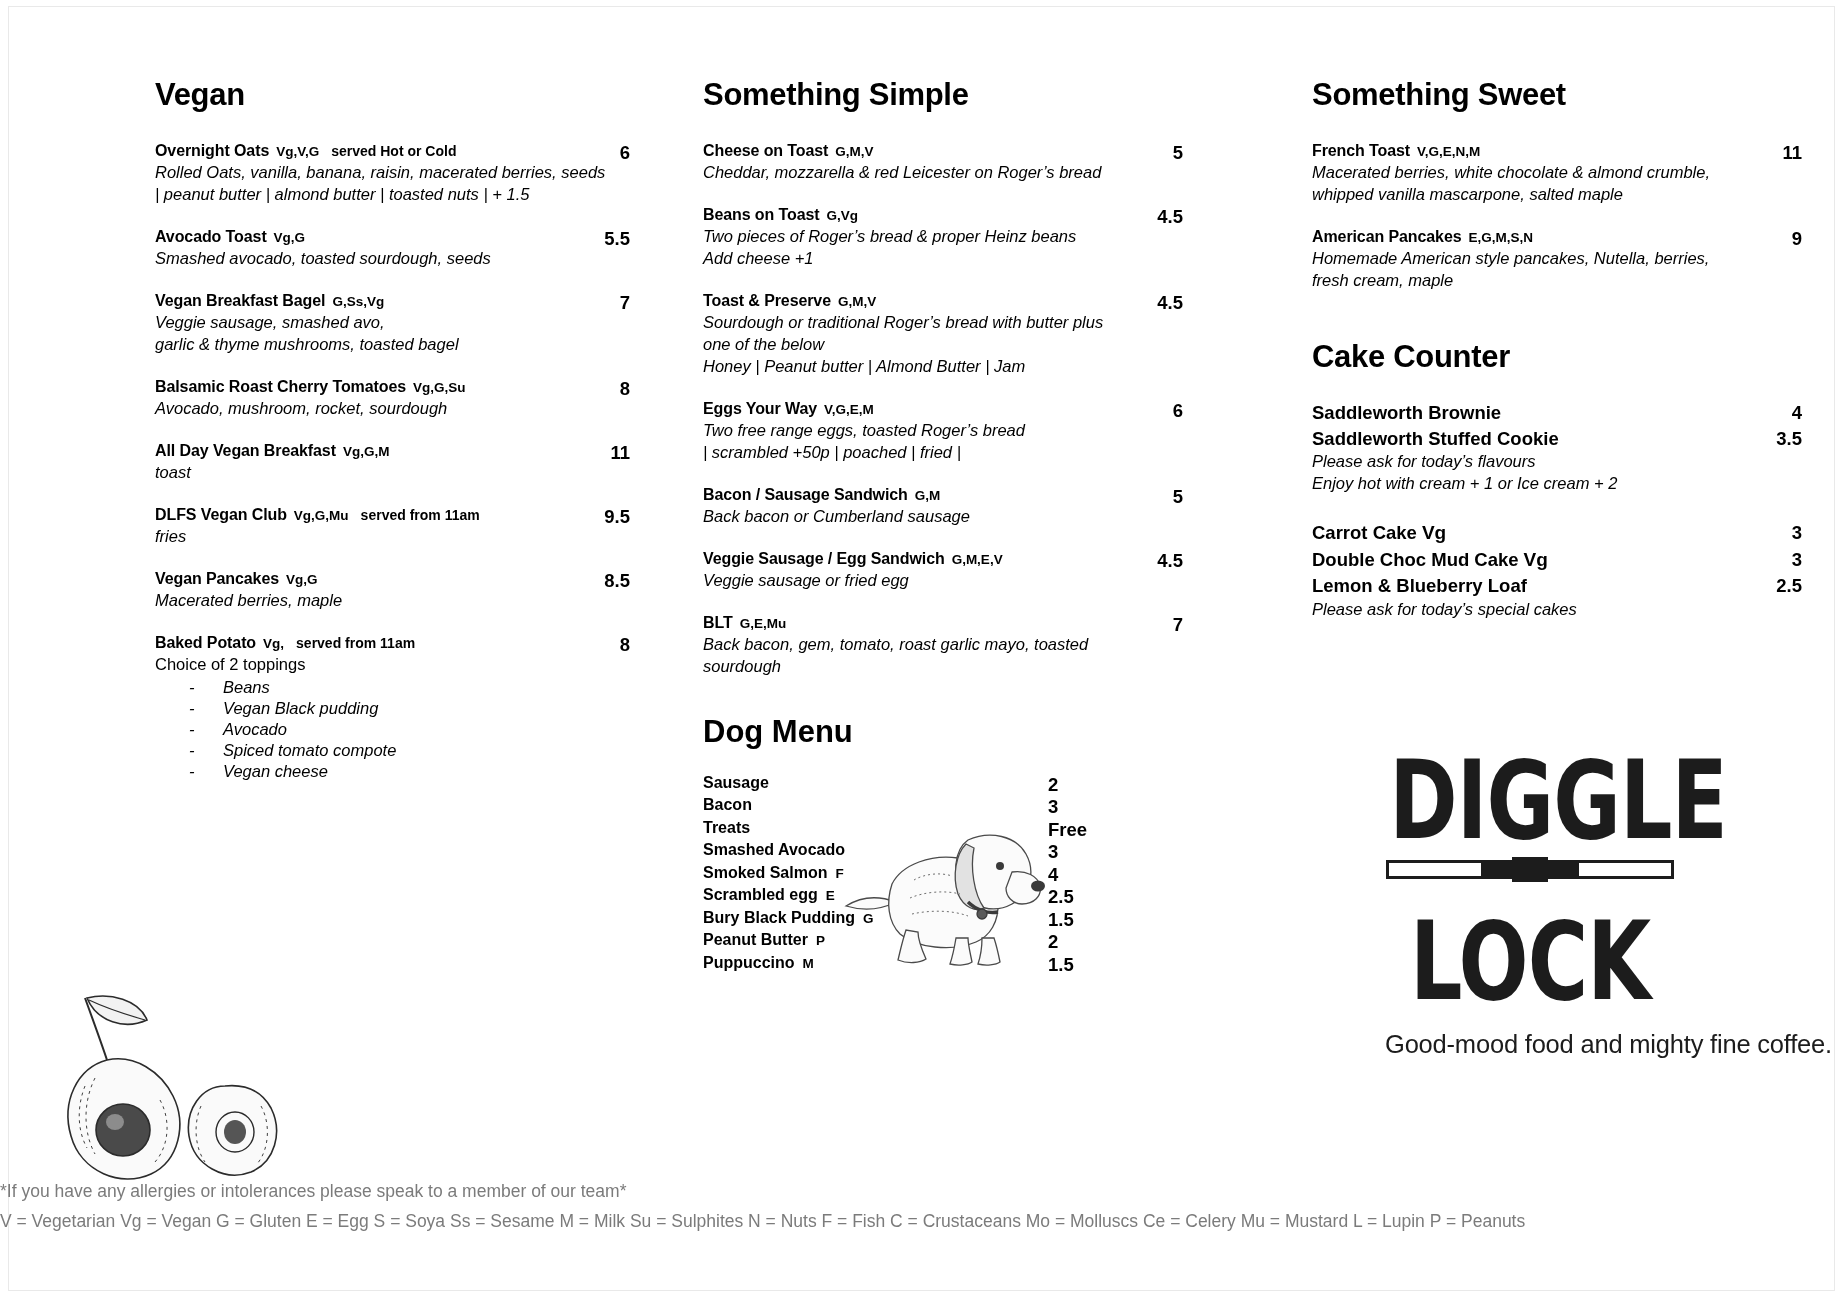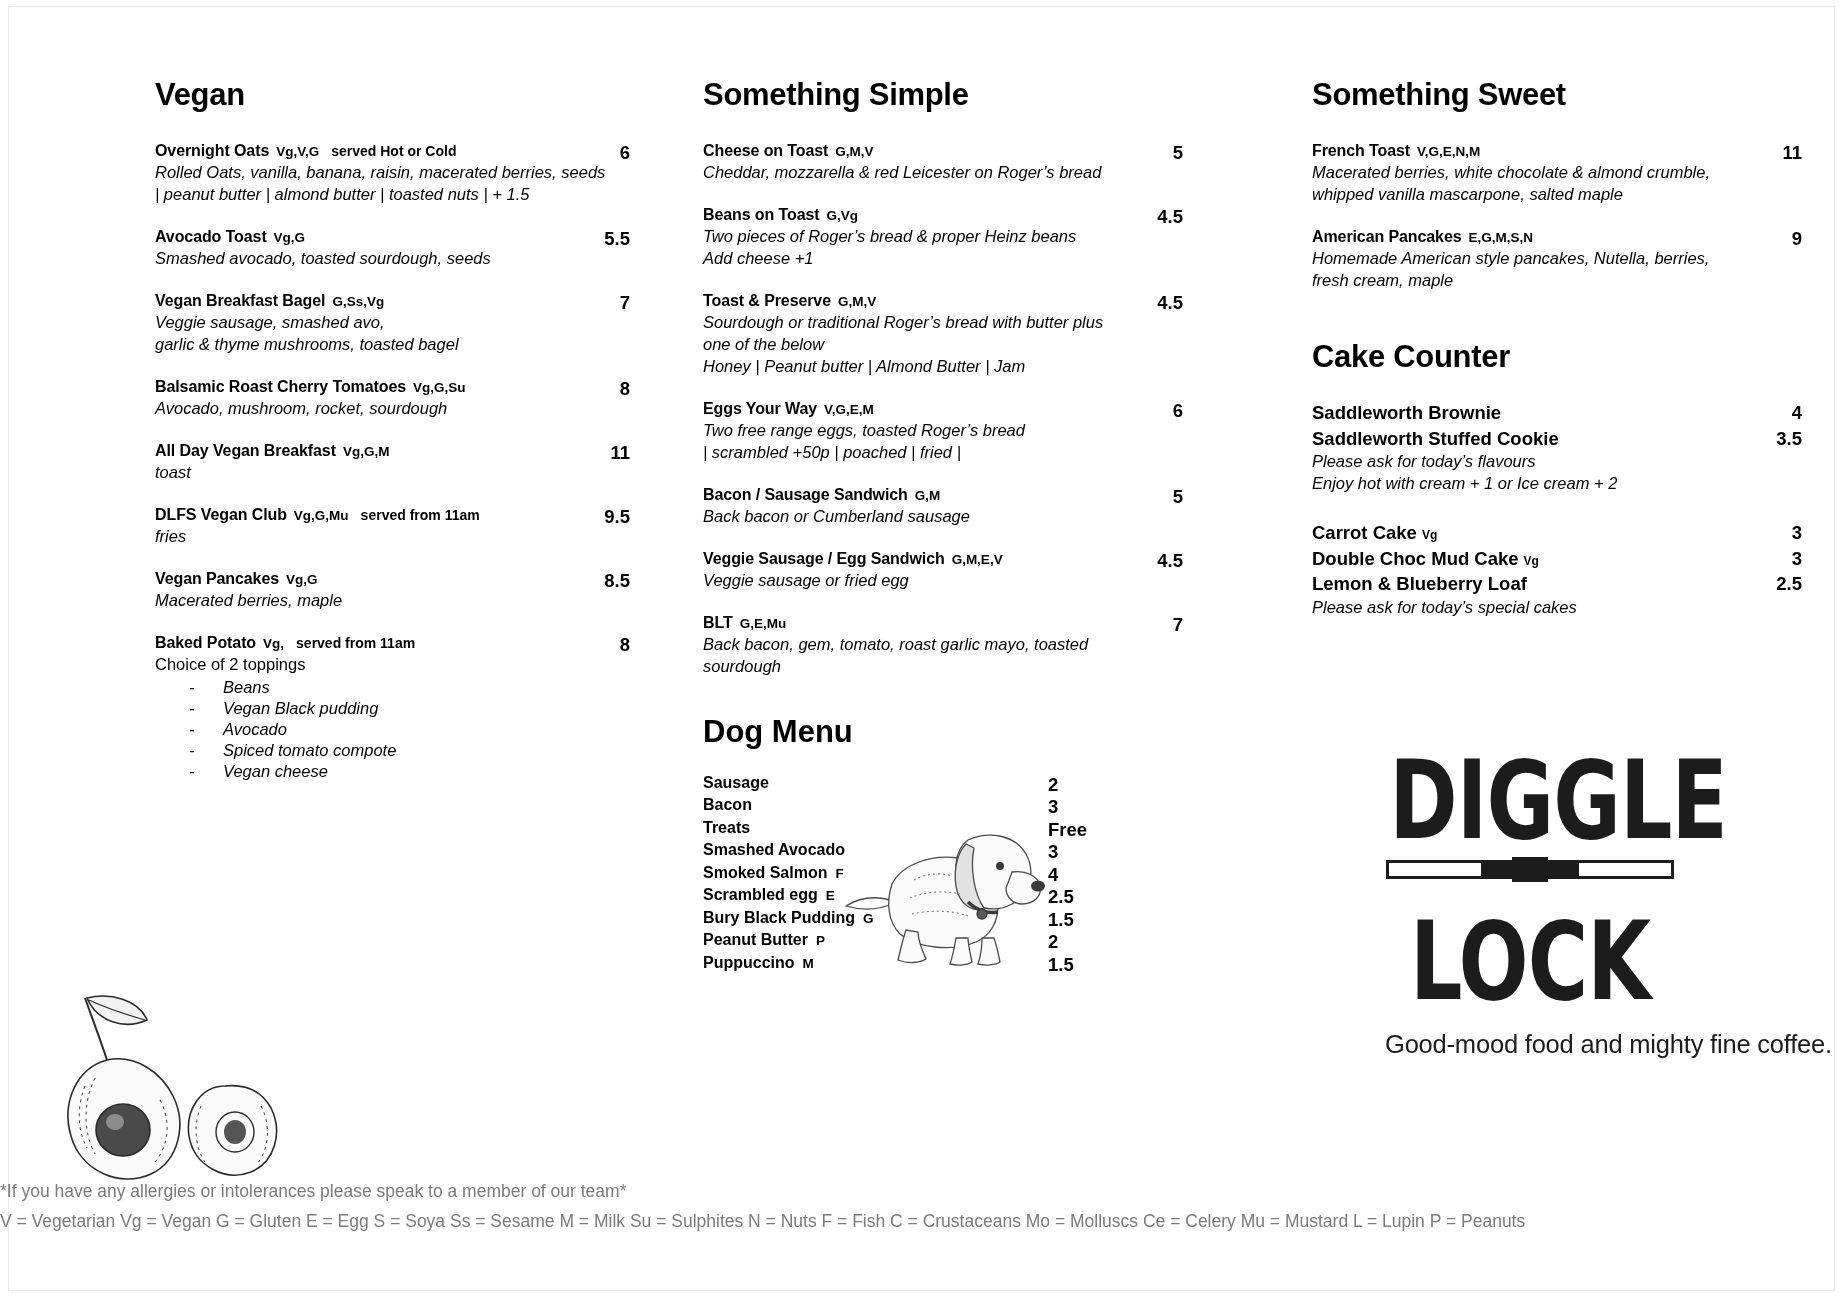--- a/index.html
+++ b/index.html
@@ -153,21 +153,21 @@
   
   .cake-row {
     position: relative;
     line-height: 1.38;
   }
   .cake-name {
     font-size: 18.5px;
     font-weight: bold;
   }
   .cake-allerg {
-    font-size: 12px;
+    font-size: 19px;
     font-weight: bold;
     margin-left: 5px;
     margin-top: 28px;
   }
   .cake-price {
     position: absolute;
     right: 0; top: 0;
     font-size: 18.5px;
     font-weight: bold;
   }

